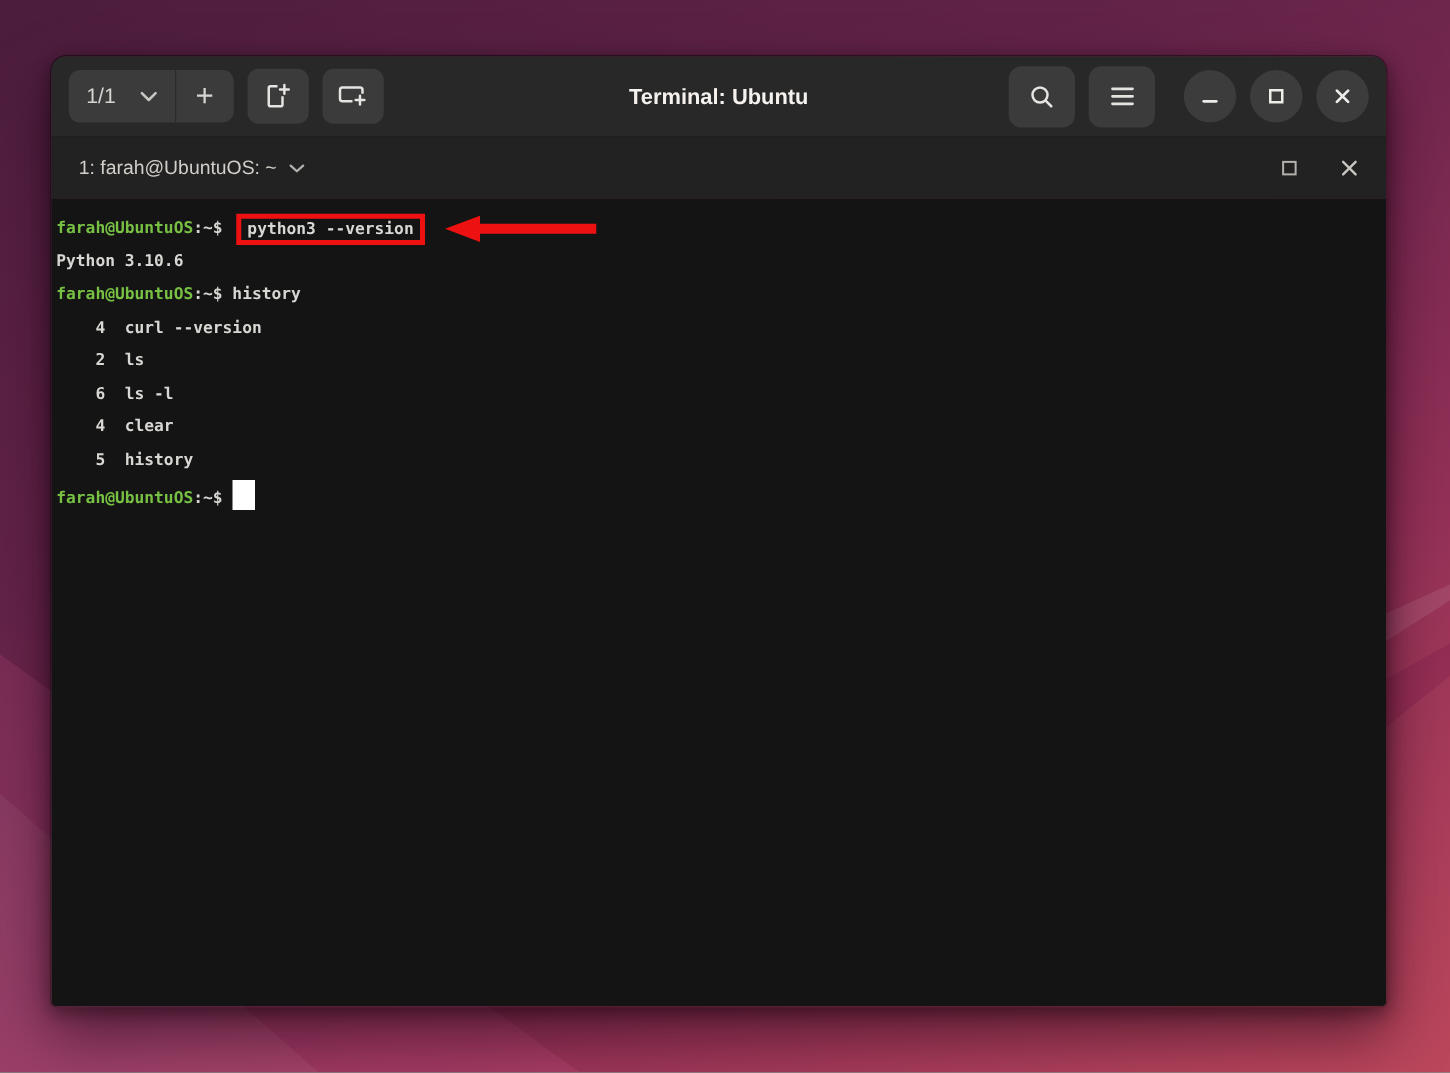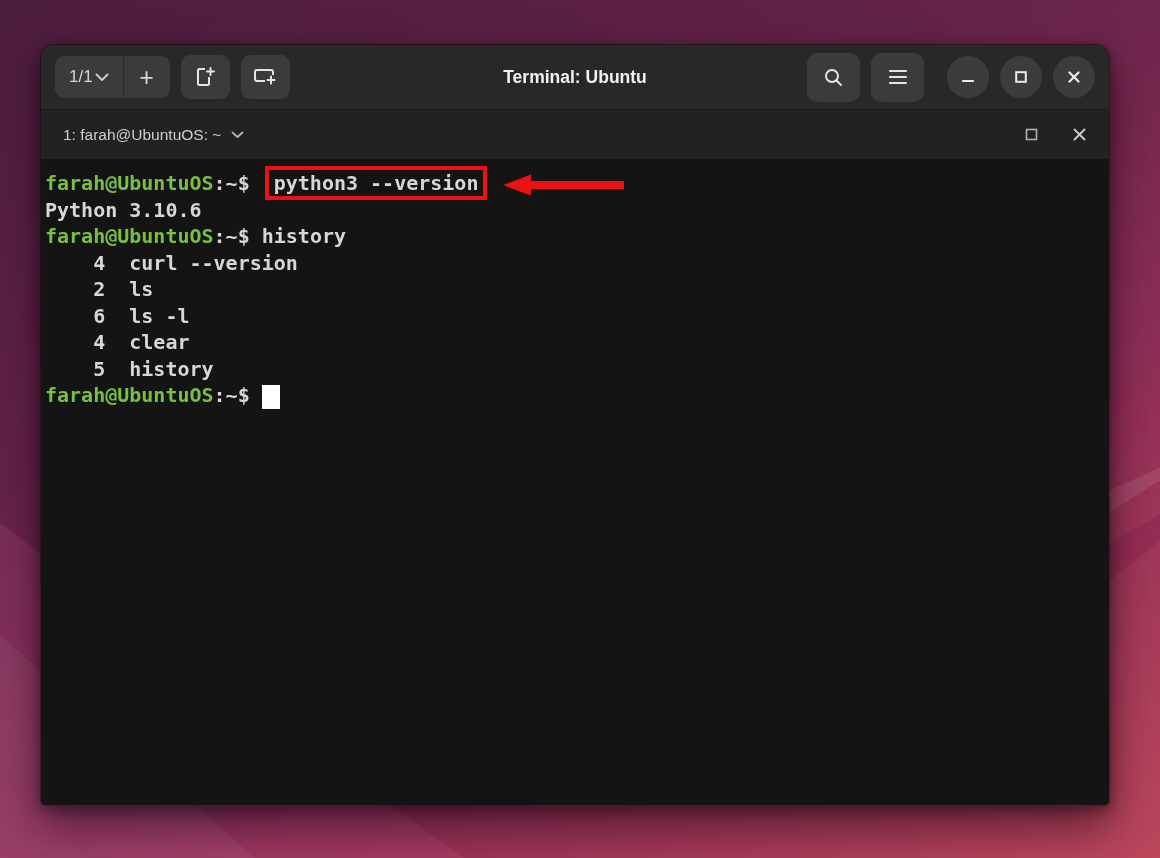--- a/index.html
+++ b/index.html
@@ -29,21 +29,21 @@
   
   .headerbar {
     height:64px; flex:0 0 64px; background:var(--header-bg);
     display:flex; align-items:center; padding:0 14px; position:relative;
   }
   .session-group {
     display:flex; align-items:stretch; height:42px;
     background:var(--btn-bg); border-radius:9px; overflow:hidden;
   }
   .session-indicator {
-    display:flex; align-items:center; gap:2px; padding:0 14px;
+    display:flex; align-items:center; gap:19px; padding:0 14px;
     color:#d6d4d1; font-size:17px; cursor:default;
   }
   .v-divider { width:1px; background:#2a2a2a; }
   .plus-btn {
     width:46px; display:flex; align-items:center; justify-content:center;
     color:#d6d4d1; font-size:25px; font-weight:400; line-height:1;
   }
   .icon-btn {
     width:49px; height:44px; margin-left:11px; background:var(--btn-bg);
     border-radius:9px; display:flex; align-items:center; justify-content:center;
@@ -69,21 +69,21 @@
     display:flex; align-items:center; padding:0 22px;
     border-top:1px solid #1b1b1b;
   }
   .tab-label { color:#d2cec9; font-size:15.5px; display:flex; align-items:center; gap:10px;justify-content:space-between; }
   .tab-right { margin-left:auto; display:flex; align-items:center; gap:33px; }
 
   
   .term {
     flex:1; background:var(--term-bg); padding:11px 6px 0 4px;
     font-family:"DejaVu Sans Mono", monospace; font-weight:bold;
-    font-size:20px; color:var(--fg); overflow:hidden;
+    font-size:13px; color:var(--fg); overflow:hidden;
   }
   .tline { white-space:pre; height:26.5px; line-height:26.5px; }
   .seg-user { color:var(--green); }
   .boxed {
     border:4px solid var(--red);
     padding:1px 5px; margin:0 3px;
   }
   .arrow { vertical-align:middle; margin-left:13px; }
   .cursor {
     display:inline-block; width:18px; height:24px; background:#ffffff;

